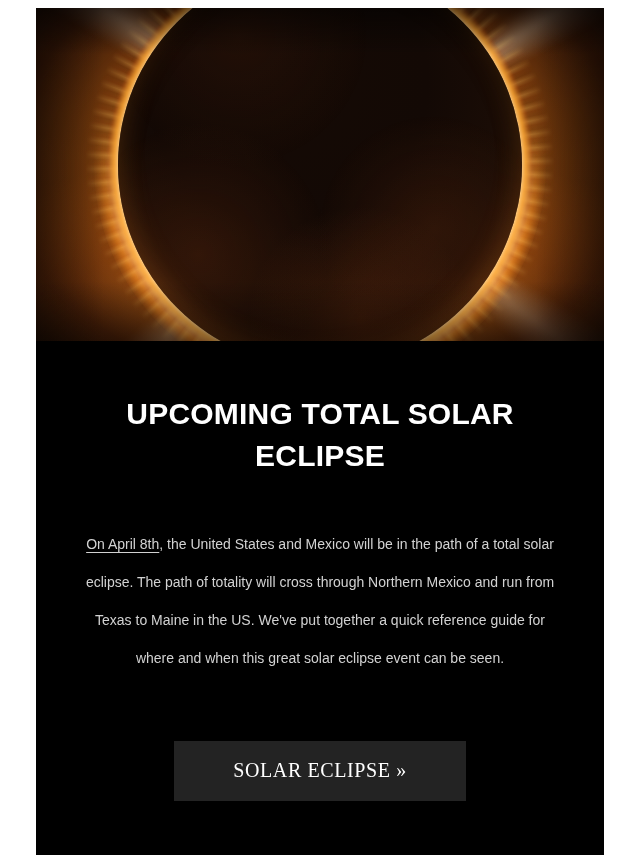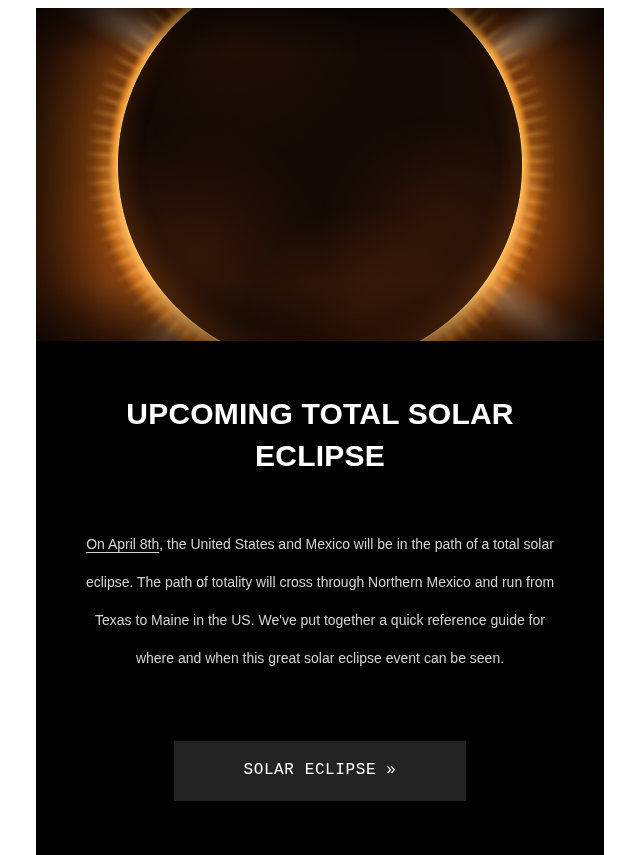--- a/index.html
+++ b/index.html
@@ -268,28 +268,28 @@
     padding-top: 52px;
     text-align: center;
   }
   .cta-button {
     display: inline-block;
     box-sizing: border-box;
     width: 292px;
     padding: 16px 10px 18px;
     background: #232323;
     color: #ffffff;
-    font-size: 16px;
+    font-size: 20px;
     line-height: 26px;
     letter-spacing: 0.6px;
     text-align: center;
     text-decoration: none;
     border: 0;
     cursor: pointer;
-    font-family: Liberation Mono, monospace;
+    font-family: Liberation Serif, serif;
   }
 </style>
 </head>
 <body>
 
 <div class="email-wrap">
   <div class="content-column">
 
     <div class="hero">
       <div class="hero-sky"></div>

